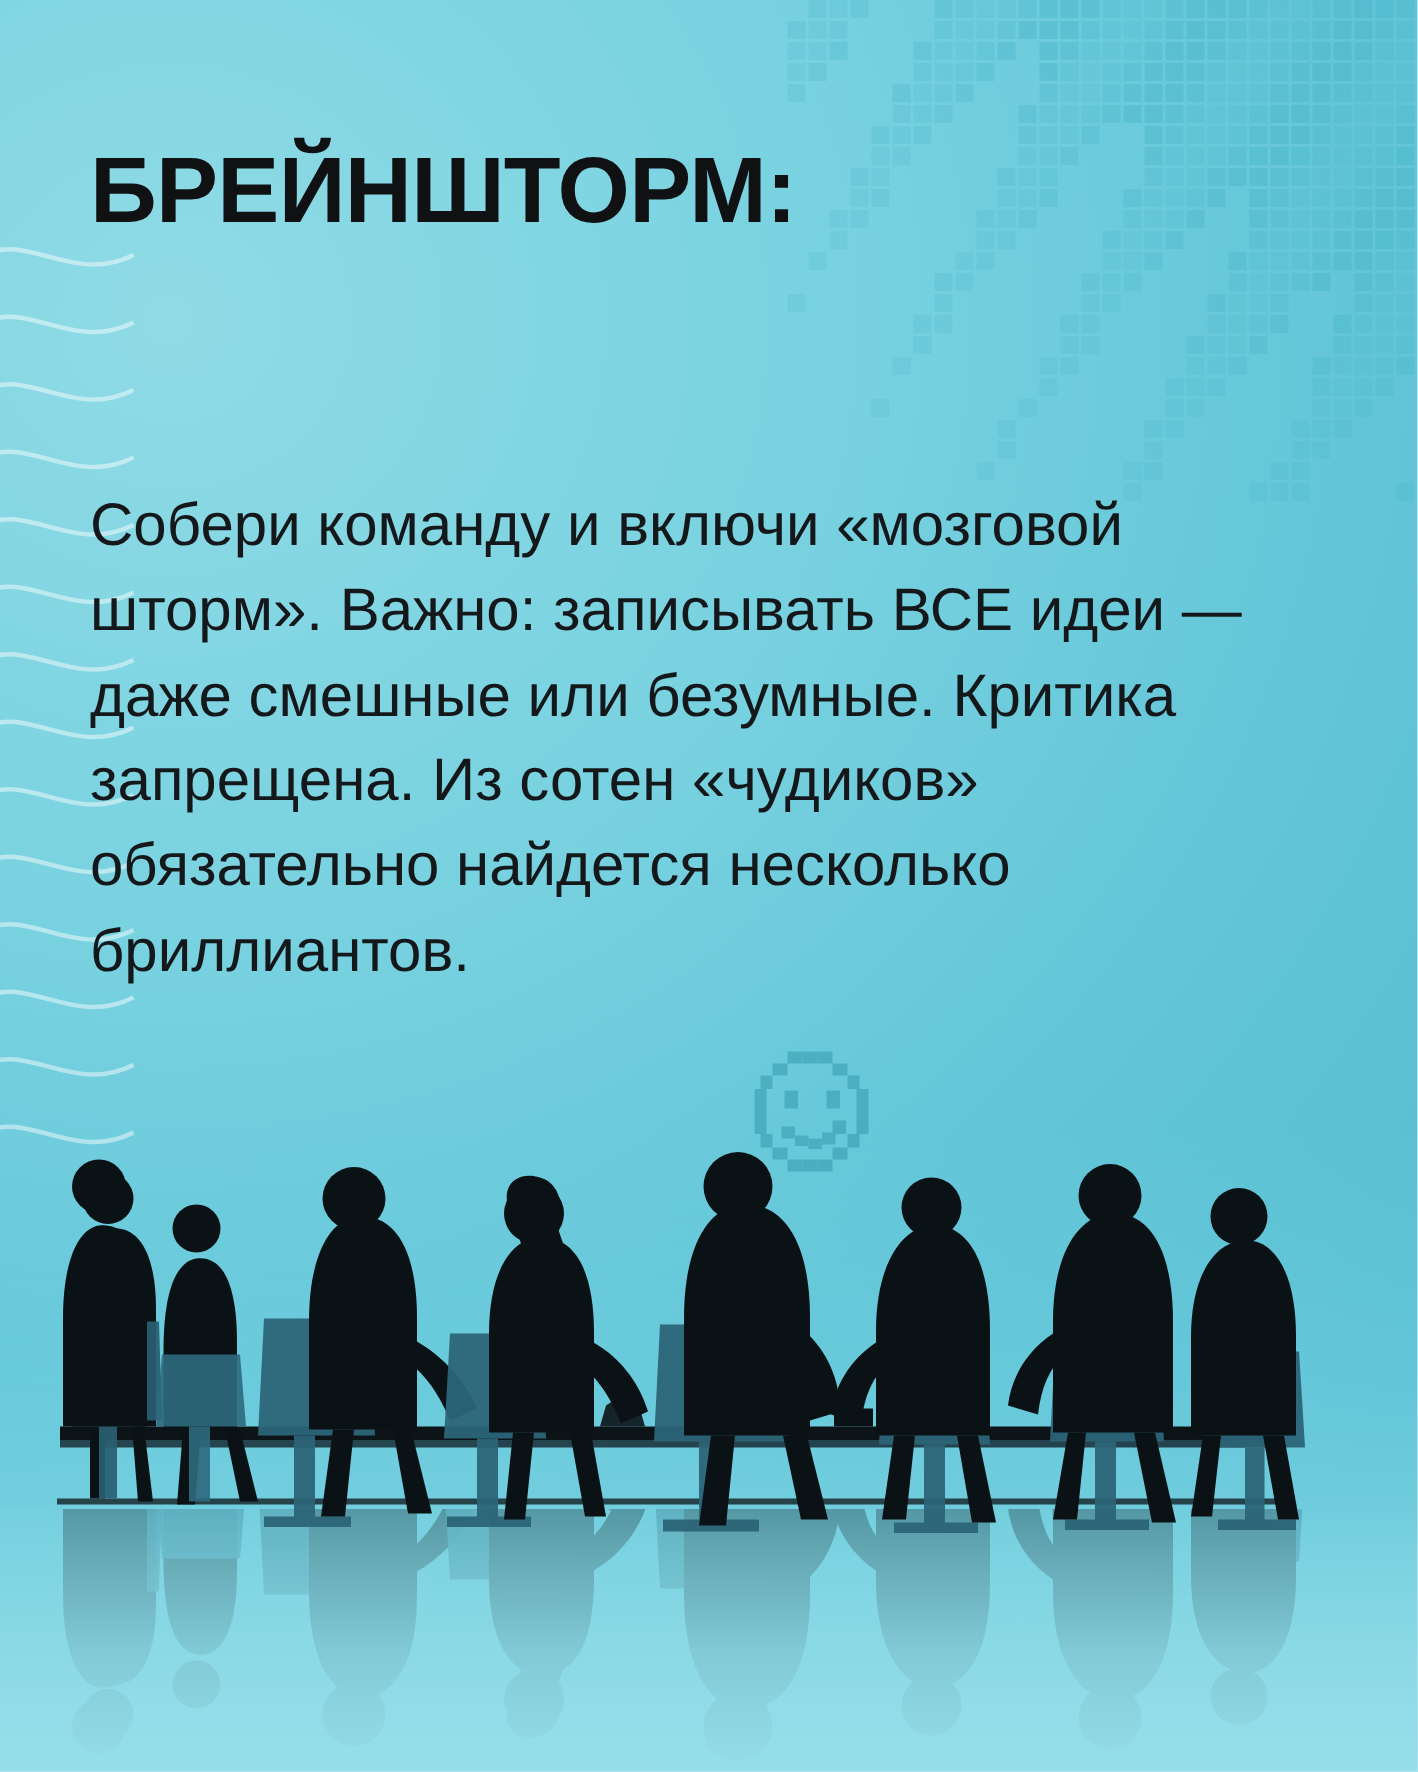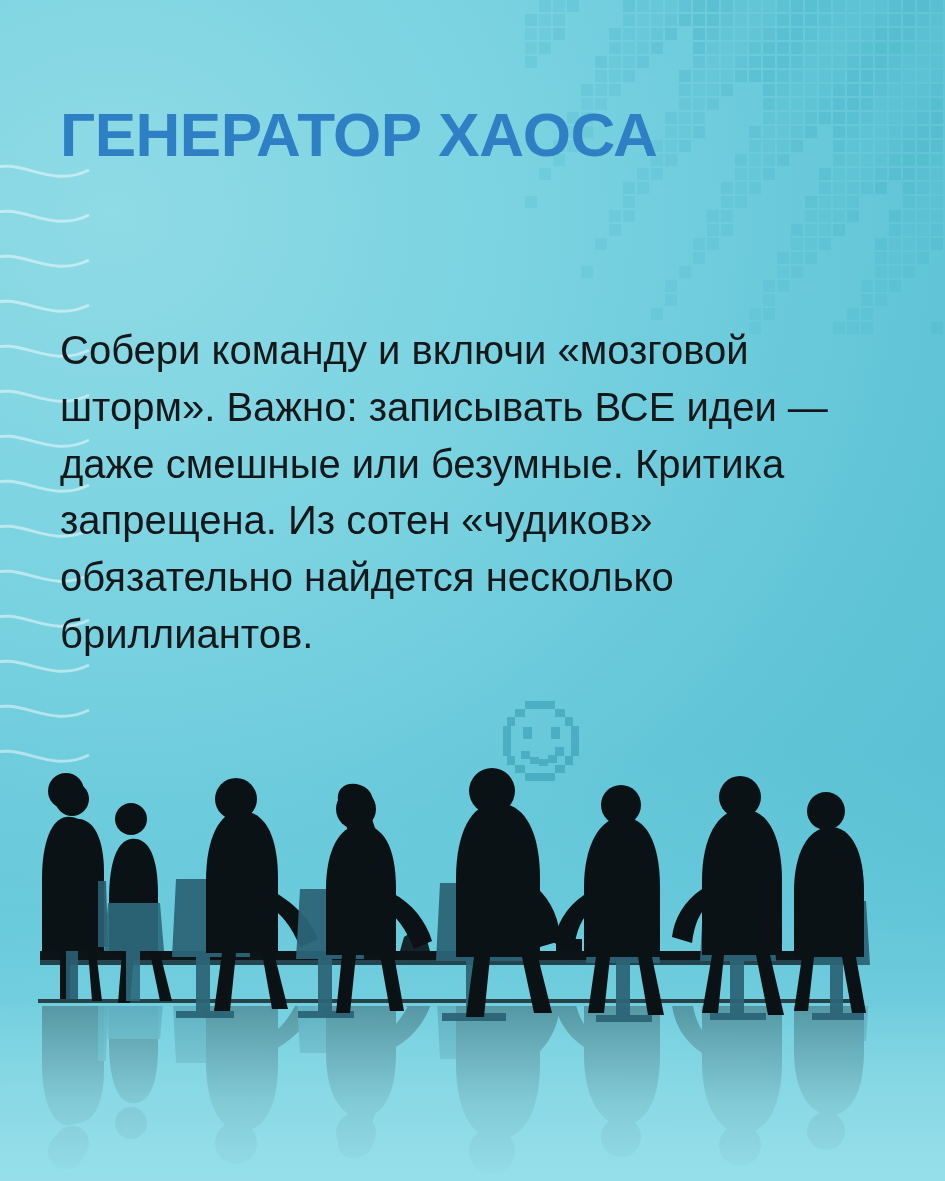--- a/index.html
+++ b/index.html
@@ -560,21 +560,21 @@
         <rect x="33" y="60" width="9" height="7"></rect>
         <rect x="42" y="62" width="9" height="7"></rect>
         <rect x="51" y="58" width="9" height="8"></rect>
         <rect x="58" y="50" width="9" height="9"></rect>
       </g>
     </svg>
   </div>
 
   <div class="content">
     <div class="title-block">
-      <div class="title-line-2">ГЕНЕРАТОР ХАОСА</div>
+      <div class="title-line-1">БРЕЙНШТОРМ:</div>
     </div>
 
     <div class="body-text">Собери команду и включи «мозговой шторм». Важно: записывать ВСЕ идеи — даже смешные или безумные. Критика запрещена. Из сотен «чудиков» обязательно найдется несколько бриллиантов.</div>
   </div>
 
   <div class="reflection">
     <svg viewBox="0 0 945 420" xmlns="http://www.w3.org/2000/svg">
       <use href="#meetingScene"></use>
     </svg>
   </div>

